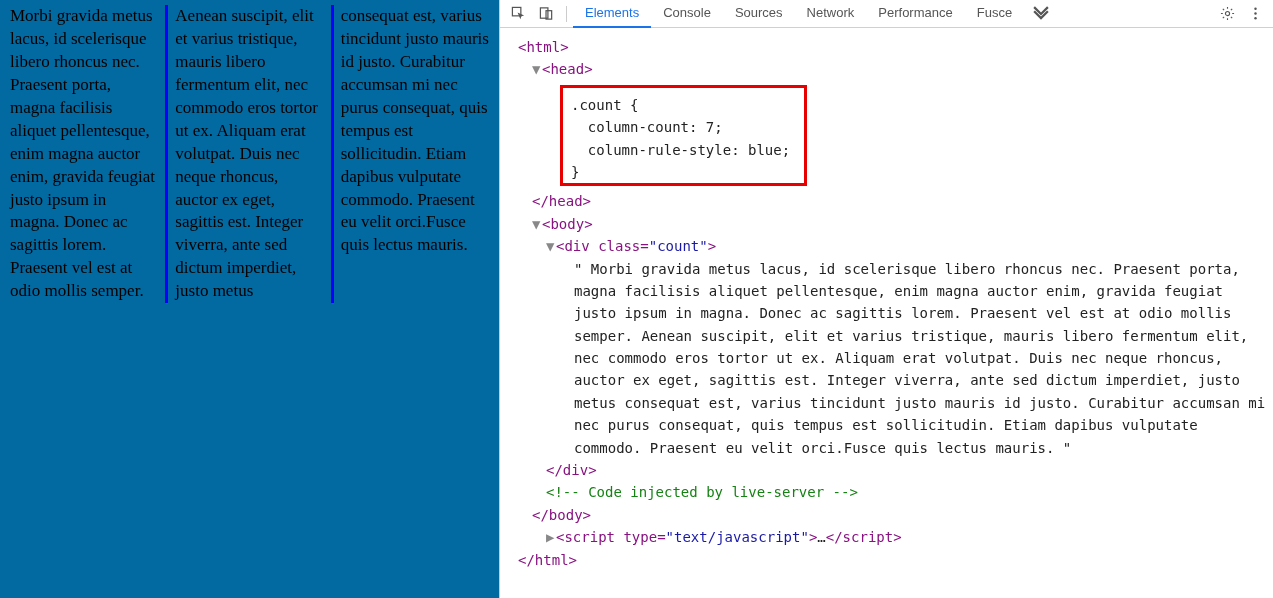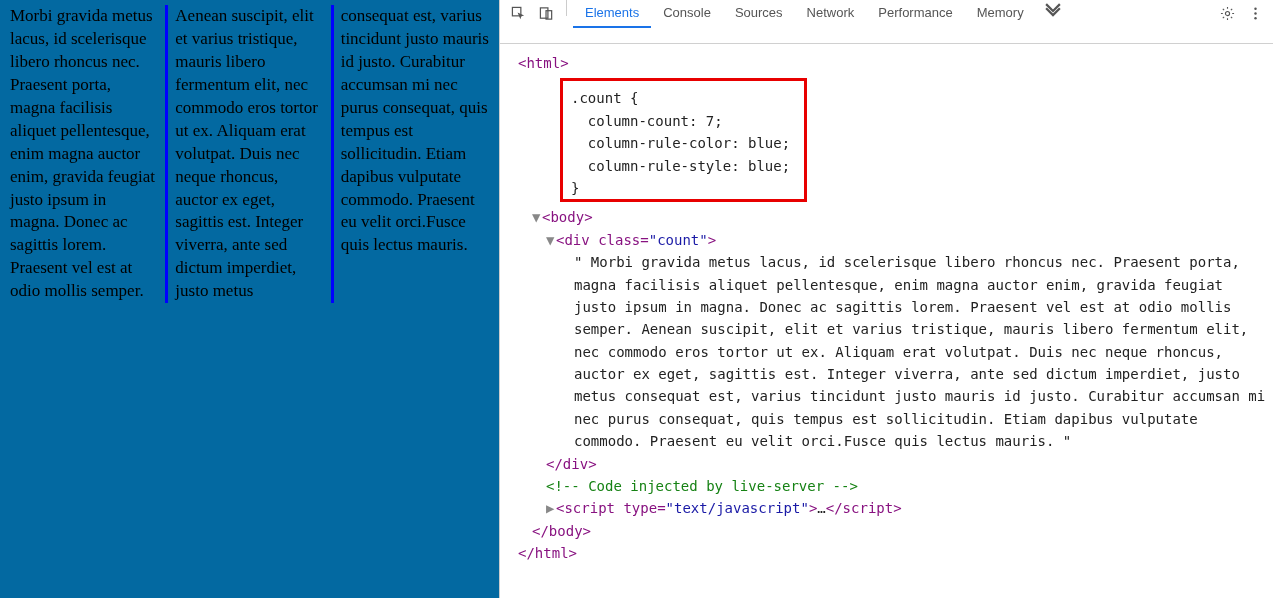--- a/index.html
+++ b/index.html
@@ -32,22 +32,22 @@
   }
   
   .devtools {
     flex: 1;
     display: flex;
     flex-direction: column;
     background: #fff;
   }
   .dt-toolbar {
     display: flex;
-    align-items: flex-start;
-    height: 44px;
+    align-items: center;
+    height: 28px;
     border-bottom: 1px solid #d0d0d0;
     padding: 0 4px;
     color: #555;
   }
   .dt-btn {
     width: 28px;
     height: 26px;
     display: flex;
     align-items: center;
     justify-content: center;
@@ -140,21 +140,21 @@
         <rect x="7.5" y="5" width="6" height="9"></rect>
       </svg>
     </div>
     <div class="dt-sep"></div>
     <div class="dt-tabs">
       <div class="dt-tab active">Elements</div>
       <div class="dt-tab">Console</div>
       <div class="dt-tab">Sources</div>
       <div class="dt-tab">Network</div>
       <div class="dt-tab">Performance</div>
-      <div class="dt-tab">Memory</div>
+      <div class="dt-tab">Fusce</div>
     </div>
     <div class="dt-more-tabs">
       <svg viewBox="0 0 16 16" fill="none" stroke="#555" stroke-width="1.6">
         <path d="M3 6 L8 11 L13 6"></path>
         <path d="M3 3 L8 8 L13 3"></path>
       </svg>
     </div>
     <div class="dt-right">
       <div class="dt-btn">
         <svg viewBox="0 0 16 16" fill="none" stroke="#555" stroke-width="1.2">
@@ -167,31 +167,32 @@
           <circle cx="8" cy="3" r="1.3"></circle>
             <circle cx="8" cy="8" r="1.3"></circle>
             <circle cx="8" cy="13" r="1.3"></circle>
         </svg>
       </div>
     </div>
   </div>
 
   <div class="dt-elements">
     <div class="node"><span class="tag">&lt;html&gt;</span></div>
+    <div class="node ind1"><span class="arrow">▼</span><span class="tag">&lt;head&gt;</span></div>
 
     <div class="style-block">
       <div class="node"><span class="sel">.count {</span></div>
       <div class="node"><span class="prop">  column-count: 7;</span></div>
-      <div class="node"><span class="prop">  column-rule-color: blue;</span></div>
       <div class="node"><span class="prop">  column-rule-style: blue;</span></div>
       <div class="node"><span class="sel">}</span></div>
     </div>
 
+    <div class="node ind1"><span class="tag">&lt;/head&gt;</span></div>
     <div class="node ind1"><span class="arrow">▼</span><span class="tag">&lt;body&gt;</span></div>
     <div class="node ind2"><span class="arrow">▼</span><span class="tag">&lt;div class=</span><span class="attr-val">"count"</span><span class="tag">&gt;</span></div>
     <div class="text-wrap">" Morbi gravida metus lacus, id scelerisque libero rhoncus nec. Praesent porta, magna facilisis aliquet pellentesque, enim magna auctor enim, gravida feugiat justo ipsum in magna. Donec ac sagittis lorem. Praesent vel est at odio mollis semper. Aenean suscipit, elit et varius tristique, mauris libero fermentum elit, nec commodo eros tortor ut ex. Aliquam erat volutpat. Duis nec neque rhoncus, auctor ex eget, sagittis est. Integer viverra, ante sed dictum imperdiet, justo metus consequat est, varius tincidunt justo mauris id justo. Curabitur accumsan mi nec purus consequat, quis tempus est sollicitudin. Etiam dapibus vulputate commodo. Praesent eu velit orci.Fusce quis lectus mauris. "</div>
     <div class="node ind2"><span class="tag">&lt;/div&gt;</span></div>
     <div class="node ind2"><span class="comment">&lt;!-- Code injected by live-server --&gt;</span></div>
+    <div class="node ind1"><span class="tag">&lt;/body&gt;</span></div>
     <div class="node ind2"><span class="arrow">▶</span><span class="tag">&lt;script type=</span><span class="attr-val">"text/javascript"</span><span class="tag">&gt;</span><span class="text-node">…</span><span class="tag">&lt;/scr</span><span class="tag">ipt&gt;</span></div>
-    <div class="node ind1"><span class="tag">&lt;/body&gt;</span></div>
     <div class="node"><span class="tag">&lt;/html&gt;</span></div>
   </div>
 </div>
 
 </body></html>

